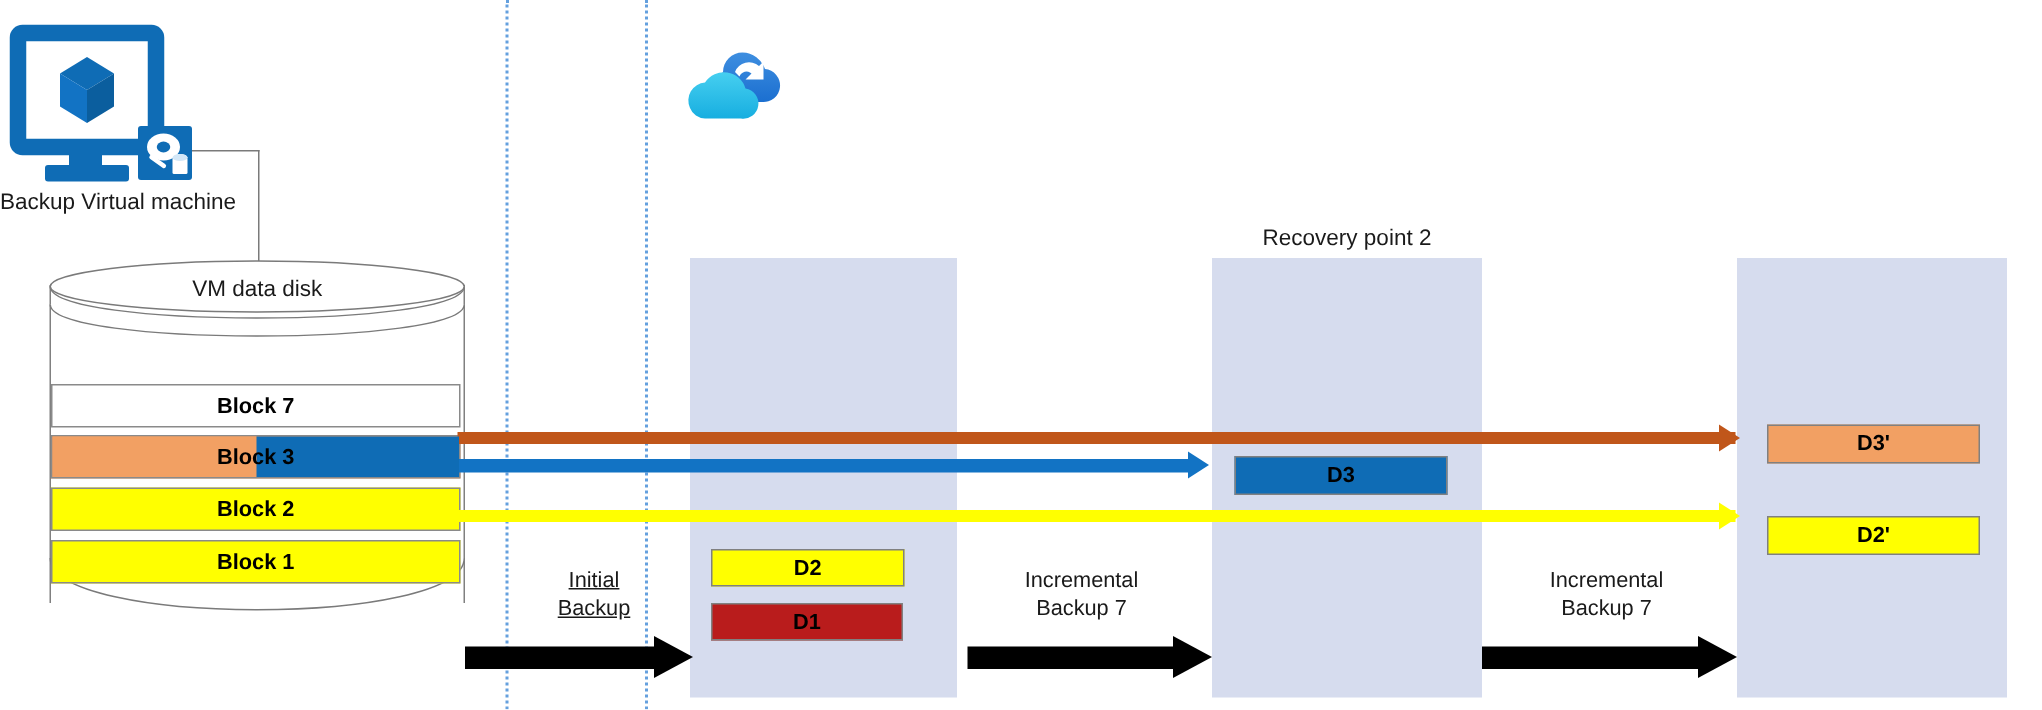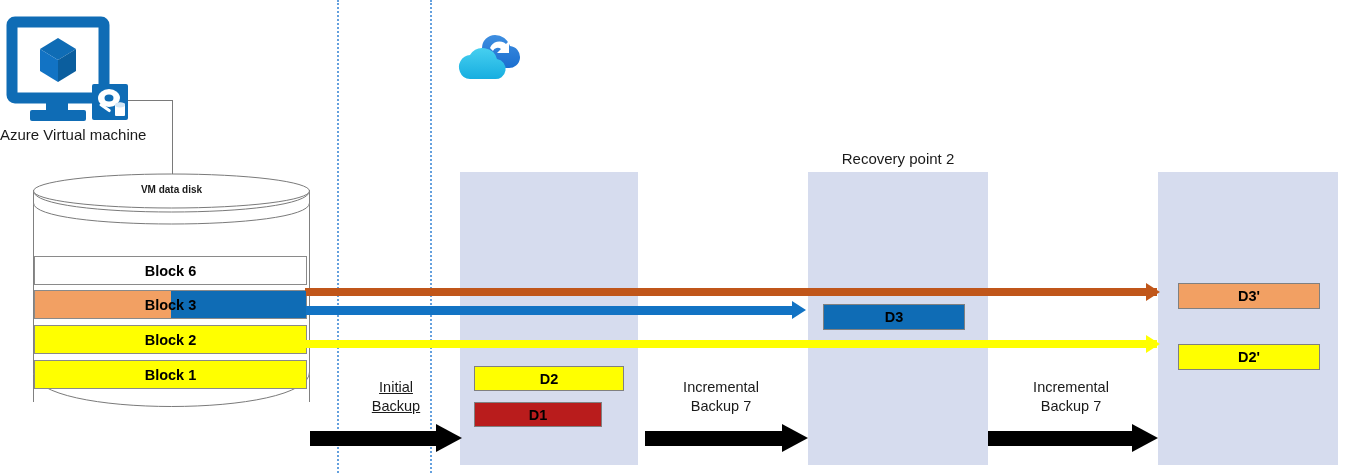--- a/index.html
+++ b/index.html
@@ -89,21 +89,21 @@
       <rect x="0" y="0" width="36" height="36" rx="2" fill="#0f6cb5"></rect>
       <ellipse cx="17" cy="14" rx="11" ry="9" fill="#ffffff"></ellipse>
       <ellipse cx="17" cy="14" rx="4.5" ry="3.6" fill="#0f6cb5"></ellipse>
       <rect x="7" y="22" width="13" height="3" rx="1.5" fill="#ffffff" transform="rotate(35 13 23)"></rect>
       <rect x="23" y="21" width="10" height="11" rx="1" fill="#ffffff"></rect>
       <ellipse cx="28" cy="21" rx="5" ry="2.4" fill="#ffffff"></ellipse>
       <ellipse cx="28" cy="21" rx="5" ry="2.4" fill="#d3e7f7"></ellipse>
     </svg>
   </div>
 
-  <div class="lbl" style="left:0px;top:126px;font-size:15px;">Azure Virtual machine</div>
+  <div class="lbl" style="left:0px;top:126px;font-size:15px;">Backup Virtual machine</div>
 
   <div class="conn" style="left:128px;top:100px;width:45px;height:0;border-width:1px 0 0 0;"></div>
   <div class="conn" style="left:172px;top:100px;width:0;height:78px;border-width:0 0 0 1px;"></div>
 
   <div class="abs" style="left:452px;top:10px;width:82px;height:82px;">
     <svg width="82" height="82" viewBox="0 0 82 82">
       <defs>
         <linearGradient id="gdark" x1="0" y1="0" x2="0" y2="1">
           <stop offset="0" stop-color="#3e8ee0"></stop>
             <stop offset="1" stop-color="#1b6fd0"></stop>
@@ -130,24 +130,24 @@
     </svg>
   </div>
 
   <div class="abs" style="left:33px;top:173px;width:277px;height:60px;">
     <svg width="277" height="60" viewBox="0 0 277 60">
       <path d="M0.5 30 C0.5 58 276.5 58 276.5 30" fill="#ffffff" stroke="#7a7a7a" stroke-width="1"></path>
       <path d="M0.5 18 C0.5 46 276.5 46 276.5 18" fill="#ffffff" stroke="#7a7a7a" stroke-width="1"></path>
       <ellipse cx="138.5" cy="18" rx="138" ry="17" fill="#ffffff" stroke="#7a7a7a" stroke-width="1"></ellipse>
     </svg>
   </div>
-  <div class="lbl center" style="left:33px;top:184px;width:277px;font-size:10px;font-weight:bold;">VM data disk</div>
+  <div class="lbl center" style="left:33px;top:184px;width:277px;font-size:15px;">VM data disk</div>
 
   <div class="blk" style="left:34px;top:256px;width:273px;height:29px;background:#ffffff;">
-    <span>Block 6</span>
+    <span>Block 7</span>
   </div>
 
   <div class="blk" style="left:34px;top:290px;width:273px;height:29px;background:#f2a063;">
     <span class="half" style="left:0;width:50%;background:#f2a063;"></span>
     <span class="half" style="left:50%;right:0;background:#0f6cb5;"></span>
     <span>Block 3</span>
   </div>
 
   <div class="blk" style="left:34px;top:325px;width:273px;height:29px;background:#ffff00;text-align:center;">
     <span>Block 2</span>
@@ -159,21 +159,21 @@
 
   <div class="flowline" style="left:305px;top:288px;width:852px;height:8px;background:#c0561a;"></div>
   <div class="flowhead" style="left:1146px;top:283px;border-left-color:#c0561a;border-width:9px 0 9px 14px;"></div>
 
   <div class="flowline" style="left:305px;top:306px;width:491px;height:9px;background:#1273c4;"></div>
   <div class="flowhead" style="left:792px;top:301px;border-left-color:#1273c4;border-width:9px 0 9px 14px;"></div>
 
   <div class="flowline" style="left:305px;top:340px;width:852px;height:8px;background:#ffff00;"></div>
   <div class="flowhead" style="left:1146px;top:335px;border-left-color:#ffff00;border-width:9px 0 9px 14px;"></div>
 
-  <div class="dbox" style="left:474px;top:366px;width:150px;height:25px;background:#ffff00;">
+  <div class="dbox" style="left:474px;top:366px;width:129px;height:25px;background:#ffff00;">
     <span>D2</span>
   </div>
   <div class="dbox" style="left:474px;top:402px;width:128px;height:25px;background:#b91c1c;">
     <span>D1</span>
   </div>
 
   <div class="dbox" style="left:823px;top:304px;width:142px;height:26px;background:#0f6cb5;">
     <span>D3</span>
   </div>
 

